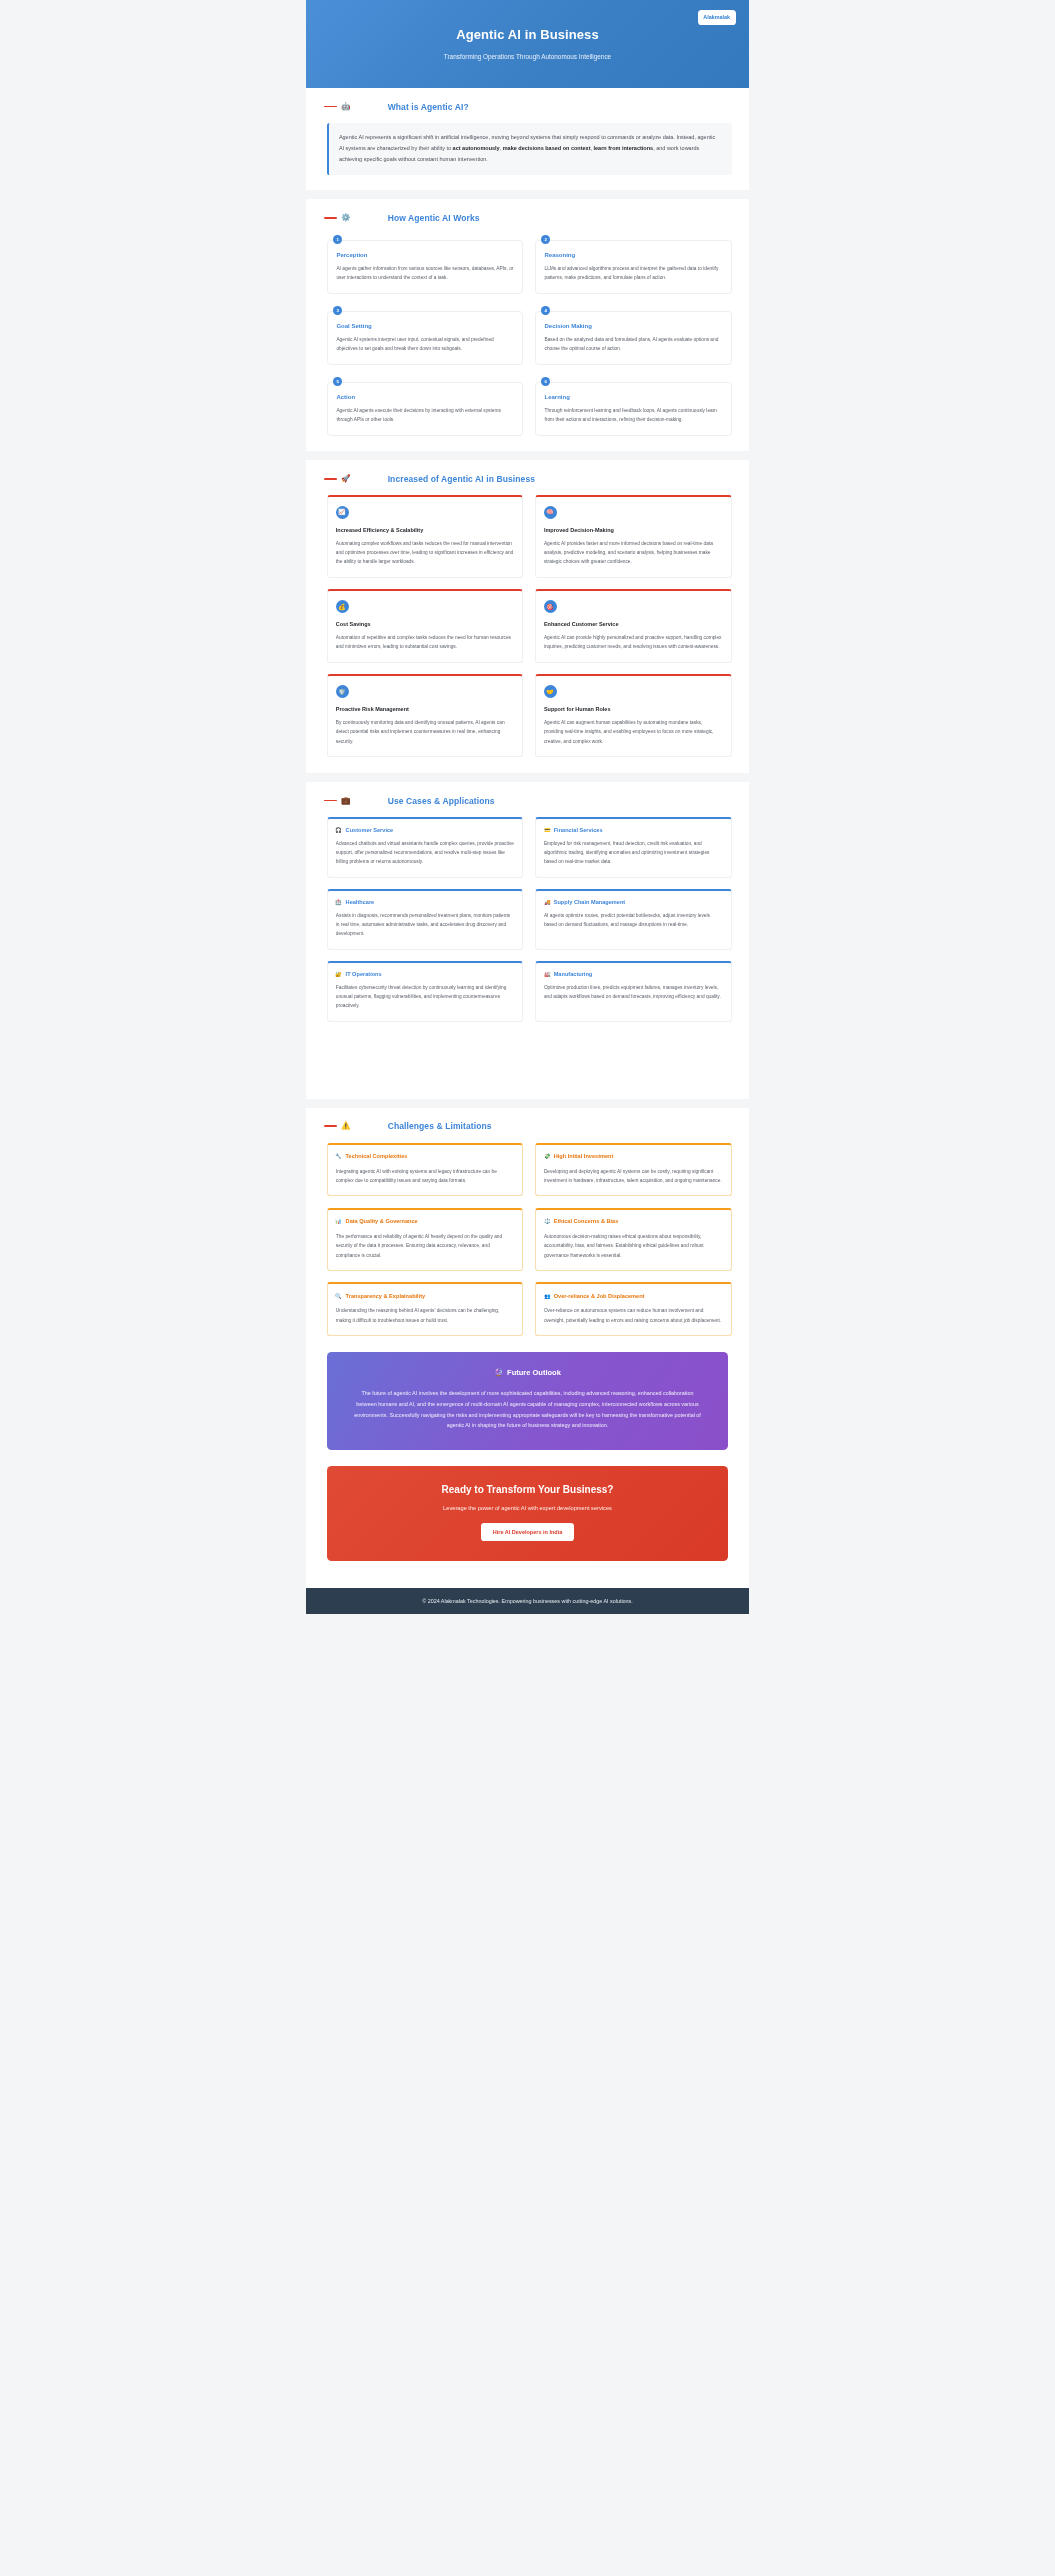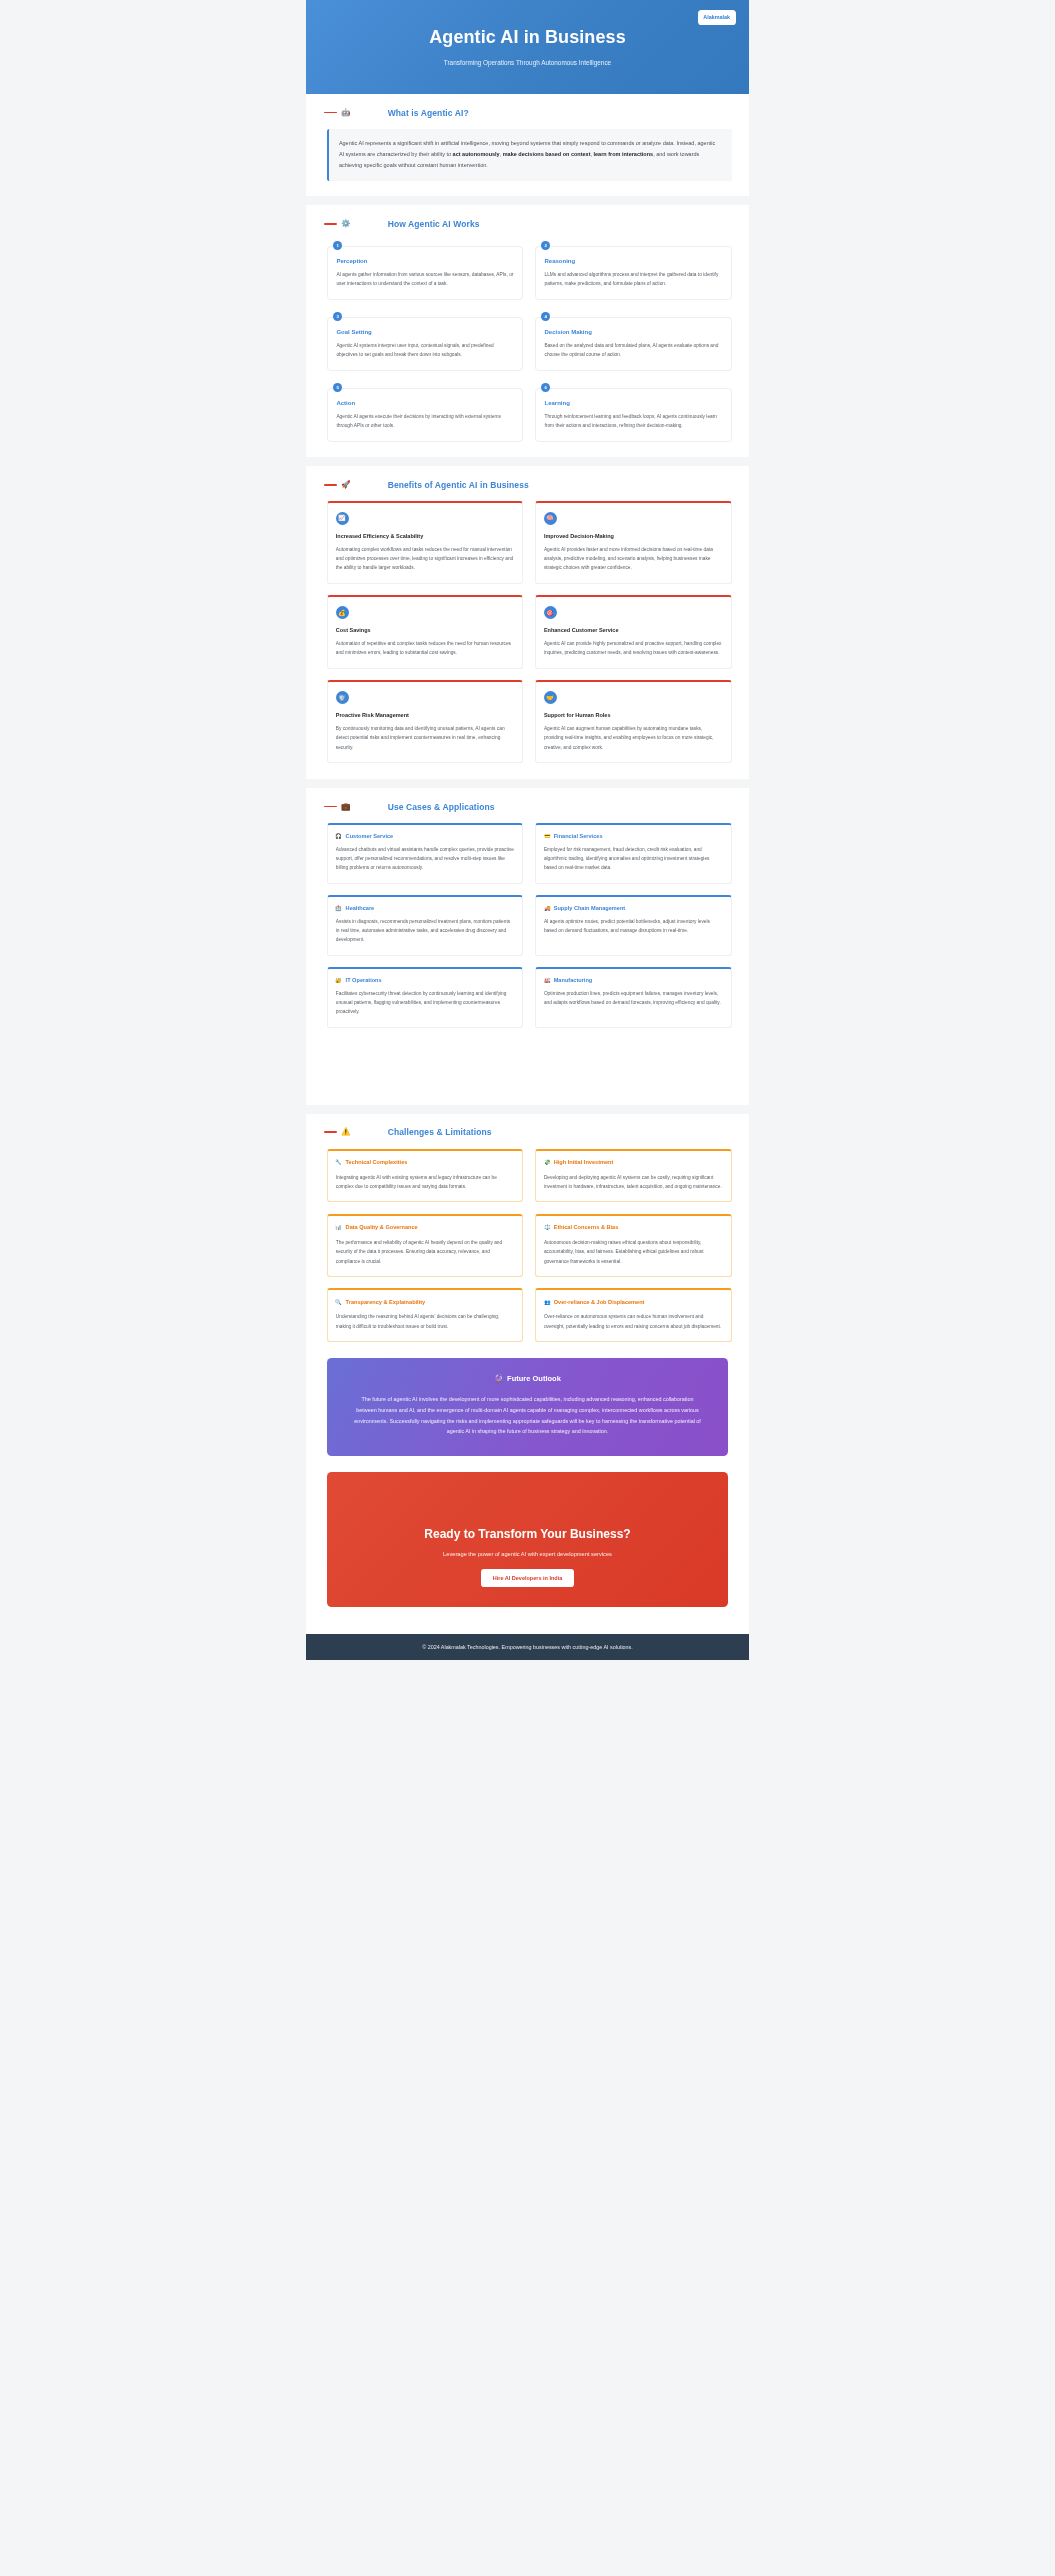--- a/index.html
+++ b/index.html
@@ -26,21 +26,21 @@
   
   .hero {
     position: relative;
     background: linear-gradient(135deg, #4a90d9 0%, #3b7fc4 55%, #3479bd 100%);
     padding: 27px 15.5px 28px 15.5px;
     text-align: center;
     overflow: hidden;
   }
   .hero-title {
     color: #ffffff;
-    font-size: 18px;
+    font-size: 13px;
     font-weight: bold;
     letter-spacing: 0.1px;
     margin-bottom: 11.3px;
   }
   .hero-sub {
     color: #e8f1fb;
     font-size: 6.4px;
     font-weight: normal;
   }
   .brand-badge {
@@ -256,24 +256,23 @@
   
   .cta {
     background: linear-gradient(135deg, #e04a34 0%, #d93a28 100%);
     border-radius: 4.6px;
     padding: 17.5px 15.5px 19.6px 15.5px;
     margin: 0 3.1px 0 3.1px;
     text-align: center;
   }
   .cta-title {
     color: #ffffff;
-    font-size: 12px;
+    font-size: 10px;
     font-weight: bold;
     margin-bottom: 9.8px;
-    margin-top: 37px;
   }
   .cta-sub {
     color: #fdeeea;
     font-size: 5.7px;
     margin-bottom: 12.4px;
   }
   .cta-btn {
     display: inline-block;
     background: #ffffff;
     color: #d93a28;
@@ -362,21 +361,21 @@
           </div>
         </div>
     </div>
 
     <div class="spacer"></div>
 
     <div class="section">
       <div class="sec-head">
         <span class="sec-rule"></span>
         <span class="sec-emoji">🚀</span>
-        <span class="sec-title">Benefits of Agentic AI in Business</span>
+        <span class="sec-title">Increased of Agentic AI in Business</span>
       </div>
       <div class="grid" id="benefits-grid">
           <div class="benefit-card">
             <div class="benefit-icon">📈</div>
             <div class="benefit-title">Increased Efficiency &amp; Scalability</div>
             <div class="benefit-text">Automating complex workflows and tasks reduces the need for manual intervention and optimizes processes over time, leading to significant increases in efficiency and the ability to handle larger workloads.</div>
           </div>
           <div class="benefit-card">
             <div class="benefit-icon">🧠</div>
             <div class="benefit-title">Improved Decision-Making</div>

